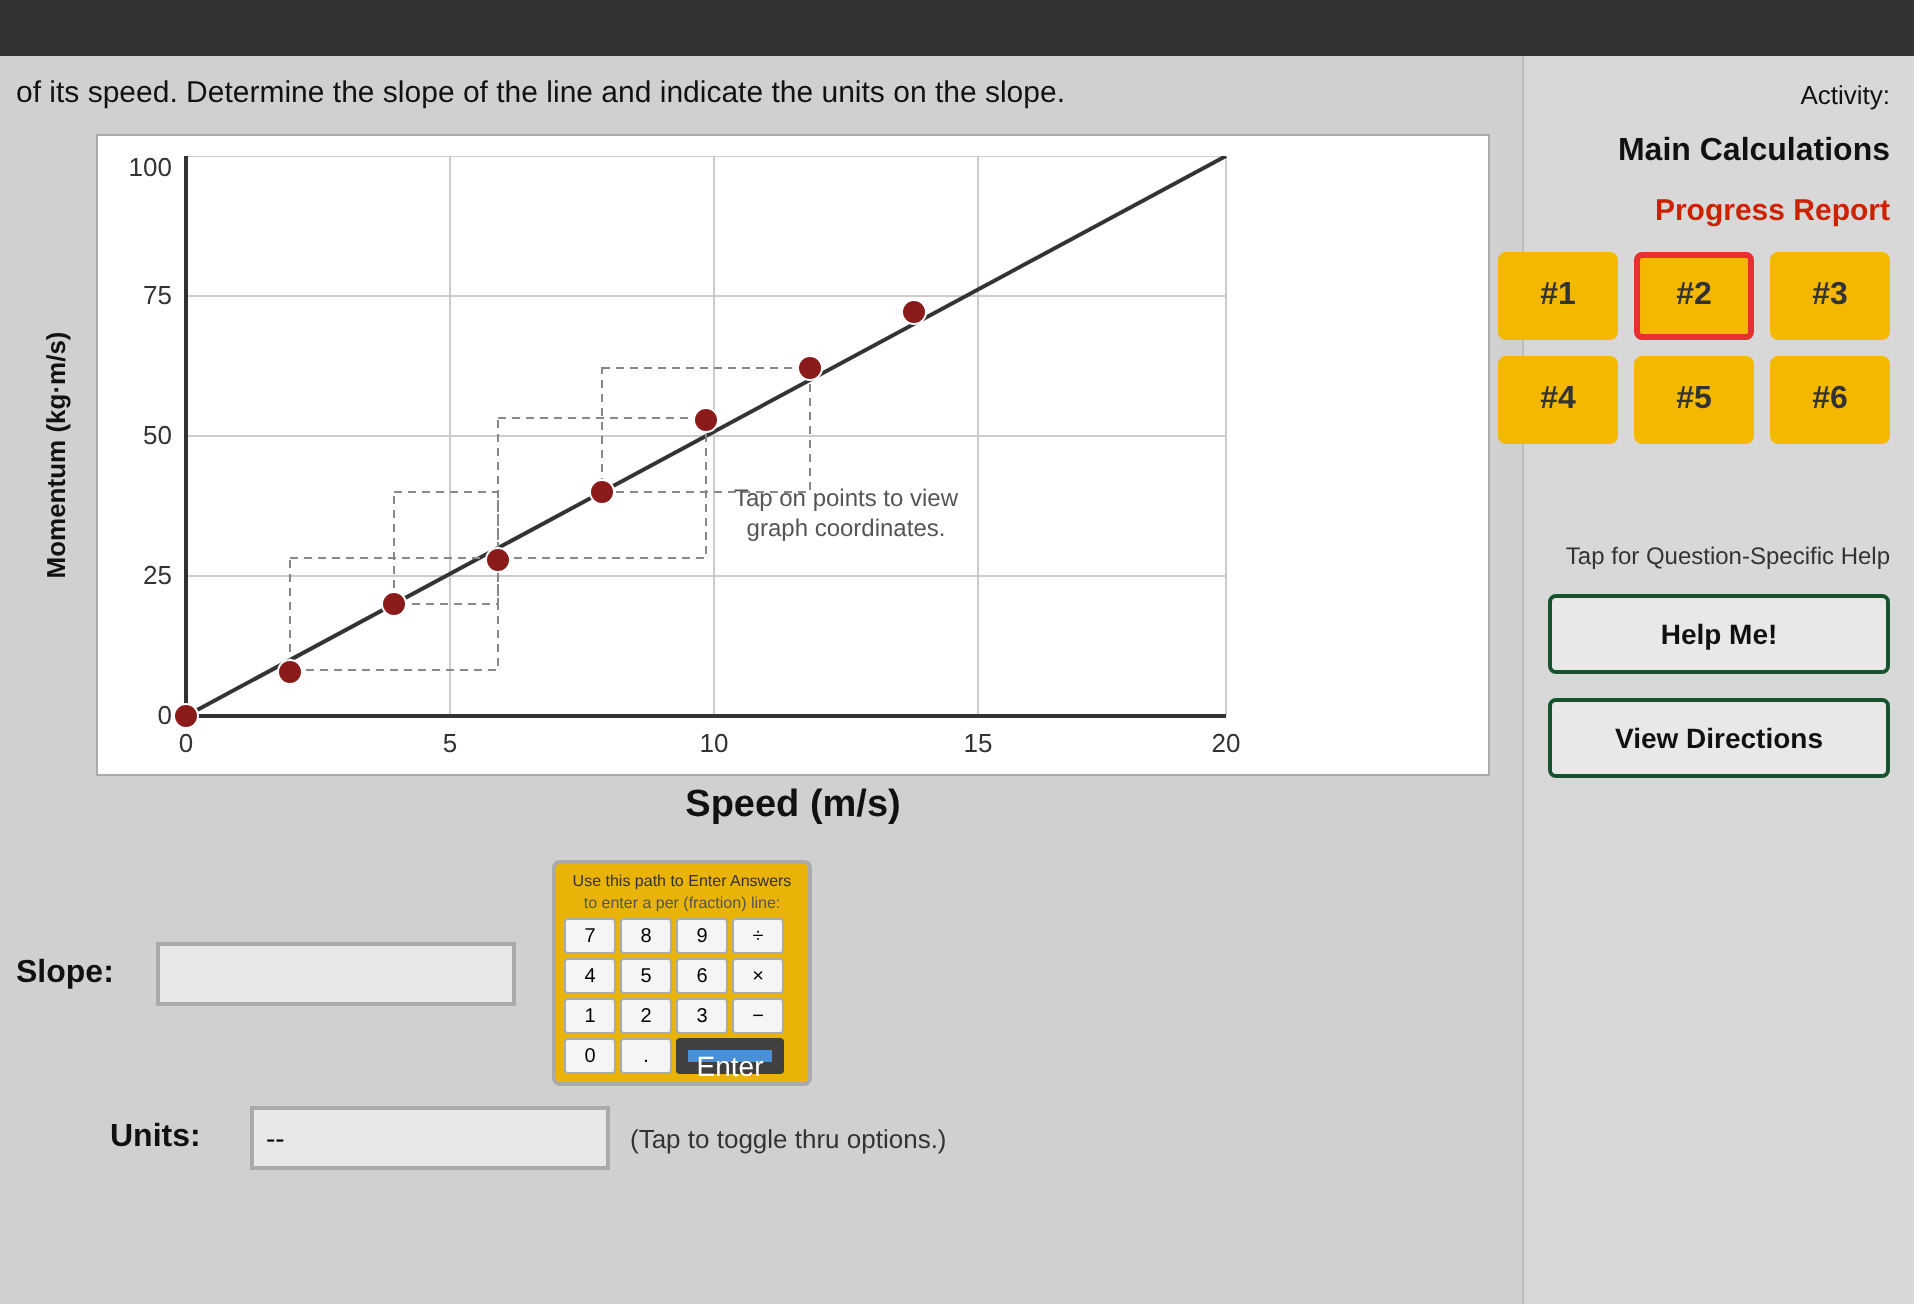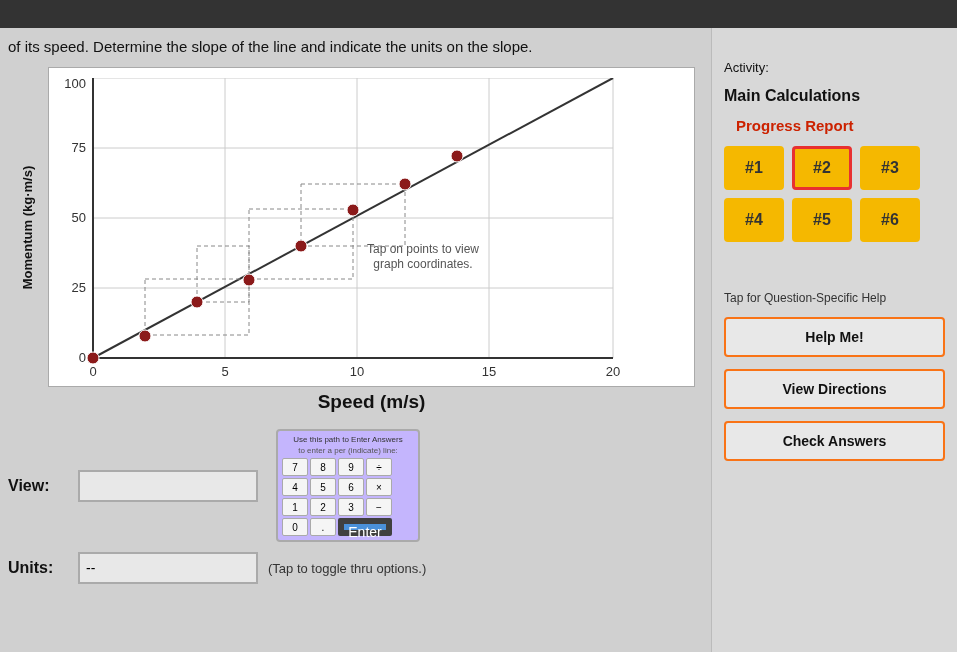--- a/index.html
+++ b/index.html
@@ -62,41 +62,42 @@
     .units-row {
       display: flex;
       align-items: center;
       gap: 10px;
     }
     .units-label {
       font-size: 16px;
       font-weight: bold;
       color: #111;
       width: 60px;
+      margin-left: 47px;
     }
     .units-input {
       width: 180px;
       height: 32px;
       border: 2px solid #aaa;
       background: #e8e8e8;
       font-size: 14px;
       padding: 2px 6px;
     }
     .units-hint {
       font-size: 13px;
       color: #333;
     }
     
     .right-panel {
-      width: 246px;
+      width: 196px;
       background: #d8d8d8;
-      padding: 32px 12px;
-      display: flex;
-      flex-direction: column;
-      align-items: flex-start;
+      padding: 12px 12px;
+      display: flex;
+      flex-direction: column;
+      align-items: flex-end;
       gap: 12px;
       border-left: 1px solid #bbb;
     }
     .activity-title {
       text-align: center;
       font-size: 13px;
       color: #111;
     }
     .activity-name {
       text-align: center;
@@ -135,21 +136,21 @@
     .help-section-title {
       font-size: 12px;
       color: #333;
       text-align: center;
       margin-top: 37px;
     }
     .action-btn {
       width: 100%;
       height: 40px;
       background: #e8e8e8;
-      border: 2px solid #f97316;
+      border: 2px solid #14532d;
       border-radius: 4px;
       font-size: 14px;
       font-weight: bold;
       color: #111;
       cursor: pointer;
       display: flex;
       align-items: center;
       justify-content: center;
     }
     .check-btn {
@@ -246,27 +247,27 @@
             <text x="370" y="190" text-anchor="middle" font-size="12" fill="#555">graph coordinates.</text>
           </svg>
         </div>
       </div>
       <div style="text-align:center; margin-left:40px; font-size:19px; font-weight:bold; color:#111; margin-top:4px;">Speed (m/s)</div>
     </div>
 
     <div class="bottom-inputs">
 
       <div class="slope-row">
-        <span class="slope-label">View:</span>
+        <span class="slope-label">Slope:</span>
         <input class="slope-input" type="text" value="" style="">
 
         <div style="margin-left:8px;">
-          <div style="background:#c4b5fd; border:2px solid #aaa; border-radius:4px; padding:4px; width:144px;">
+          <div style="background:#eab308; border:2px solid #aaa; border-radius:4px; padding:4px; width:130px;">
             <div style="font-size:8px; color:#333; text-align:center; margin-bottom:2px;">Use this path to Enter Answers</div>
-            <div style="font-size:8px; color:#555; text-align:center; margin-bottom:3px;">to enter a per (indicate) line:</div>
+            <div style="font-size:8px; color:#555; text-align:center; margin-bottom:3px;">to enter a per (fraction) line:</div>
             <div style="display:grid; grid-template-columns:repeat(4,26px); gap:2px;">
               <button style="font-size:10px;background:#f5f5f5;border:1px solid #aaa;border-radius:2px;height:18px;cursor:pointer;">7</button>
               <button style="font-size:10px;background:#f5f5f5;border:1px solid #aaa;border-radius:2px;height:18px;cursor:pointer;">8</button>
               <button style="font-size:10px;background:#f5f5f5;border:1px solid #aaa;border-radius:2px;height:18px;cursor:pointer;">9</button>
               <button style="font-size:10px;background:#f5f5f5;border:1px solid #aaa;border-radius:2px;height:18px;cursor:pointer;">÷</button>
               <button style="font-size:10px;background:#f5f5f5;border:1px solid #aaa;border-radius:2px;height:18px;cursor:pointer;">4</button>
               <button style="font-size:10px;background:#f5f5f5;border:1px solid #aaa;border-radius:2px;height:18px;cursor:pointer;">5</button>
               <button style="font-size:10px;background:#f5f5f5;border:1px solid #aaa;border-radius:2px;height:18px;cursor:pointer;">6</button>
               <button style="font-size:10px;background:#f5f5f5;border:1px solid #aaa;border-radius:2px;height:18px;cursor:pointer;">×</button>
               <button style="font-size:10px;background:#f5f5f5;border:1px solid #aaa;border-radius:2px;height:18px;cursor:pointer;">1</button>
@@ -301,15 +302,14 @@
       <div class="progress-btn">#3</div>
       <div class="progress-btn">#4</div>
       <div class="progress-btn">#5</div>
       <div class="progress-btn">#6</div>
     </div>
 
     <div class="help-section-title">Tap for Question-Specific Help</div>
 
     <button class="action-btn">Help Me!</button>
     <button class="action-btn">View Directions</button>
-    <button class="action-btn check-btn">Check Answers</button>
   </div>
 </div>
 
 </body></html>

